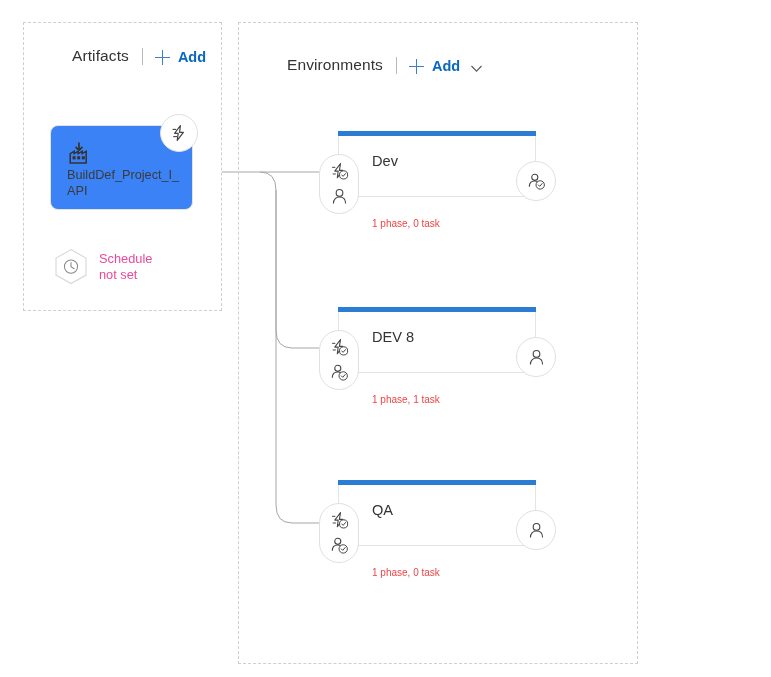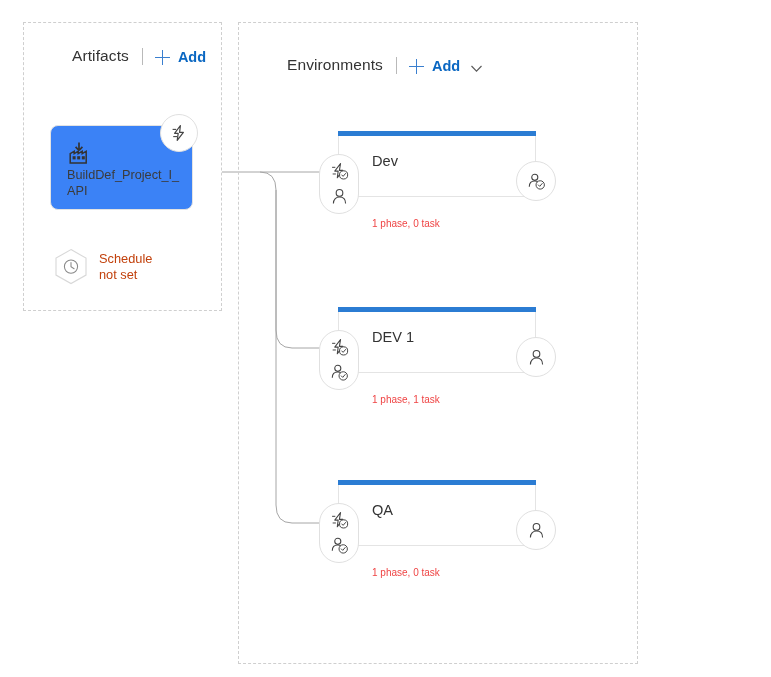--- a/index.html
+++ b/index.html
@@ -136,21 +136,21 @@
     height: 38px;
     display: flex;
     align-items: center;
     justify-content: center;
     flex: 0 0 auto;
   }
   #schedule-label {
     margin-left: 11px;
     font-size: 12.8px;
     line-height: 16px;
-    color: #c2410c;
+    color: #ec4899;
   }
 
   
   #connectors {
     position: absolute;
     left: 0; top: 0;
     width: 771px; height: 677px;
     pointer-events: none;
   }
 
@@ -320,21 +320,21 @@
       <circle cx="8.2" cy="5.6" r="3.2" fill="none" stroke="#444" stroke-width="1.15"></circle>
       <path d="M2.4 15.4 C2.4 11.2 5.1 9.4 8.2 9.4 C9.4 9.4 10.5 9.6 11.4 10.1" fill="none" stroke="#444" stroke-width="1.15"></path>
       <circle cx="13.9" cy="13.6" r="4.4" fill="#fff" stroke="#444" stroke-width="1.05"></circle>
       <path d="M11.9 13.6 L13.4 15.1 L16.0 12.1" fill="none" stroke="#444" stroke-width="1.05" stroke-linecap="round"></path>
     </svg>
   </div>
 </div>
 
 <div class="env-card" style="top:312px;">
   <div class="topbar"></div>
-  <div class="env-name">DEV 1</div>
+  <div class="env-name">DEV 8</div>
   <div class="env-sub">1 phase, 1 task</div>
 
   <div class="pre-pill">
     <svg width="19" height="19" viewBox="0 0 20 20">
       <path d="M11.1 1.6 L5.0 9.6 H8.6 L7.7 16.6 L13.6 8.8 H9.9 Z" fill="none" stroke="#444" stroke-width="1.15" stroke-linejoin="round"></path>
       <line x1="2.2" y1="5.6" x2="5.6" y2="5.6" stroke="#444" stroke-width="1.05"></line>
       <line x1="2.8" y1="12.6" x2="6.2" y2="12.6" stroke="#444" stroke-width="1.05"></line>
       <circle cx="14.3" cy="13.6" r="4.3" fill="#fff" stroke="#444" stroke-width="1.05"></circle>
       <path d="M12.3 13.6 L13.8 15.1 L16.4 12.1" fill="none" stroke="#444" stroke-width="1.05" stroke-linecap="round"></path>
     </svg>

